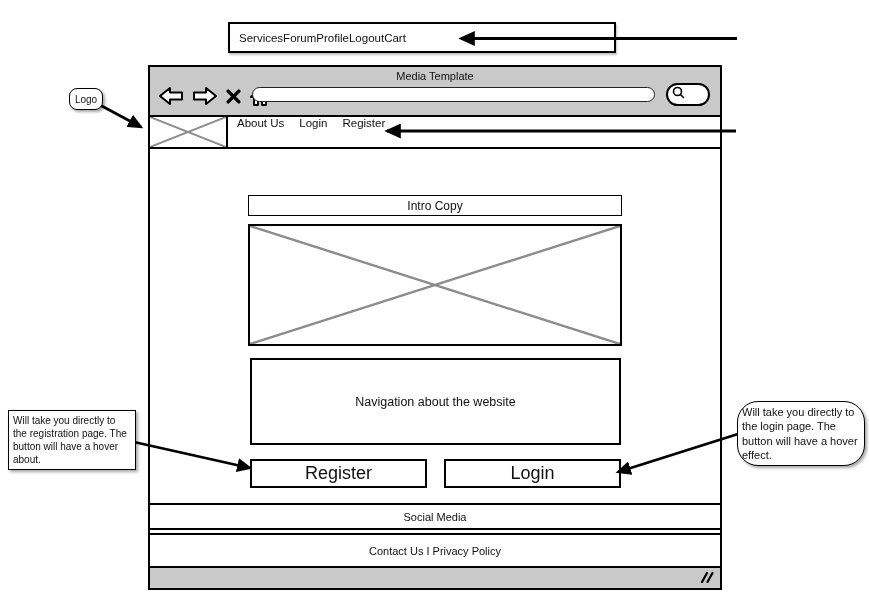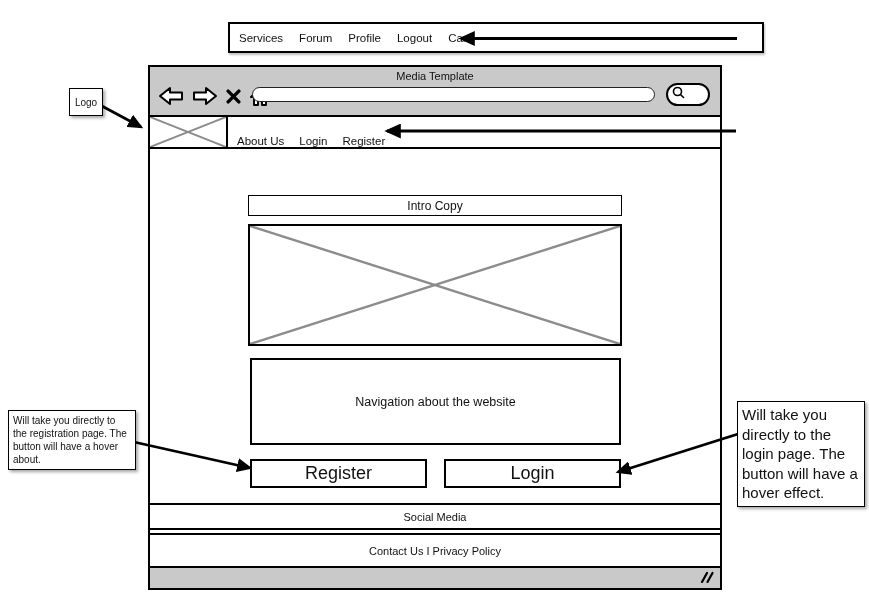--- a/index.html
+++ b/index.html
@@ -1,38 +1,38 @@
 <!DOCTYPE html>
 <html><head>
 <meta charset="utf-8">
 <style>
   * { box-sizing: border-box; margin: 0; padding: 0; }
   html,body { background:#ffffff; }
   body { font-family:"Liberation Sans", sans-serif; color:#111; }
   #canvas { position:relative; width:869px; height:600px; background:#fff; overflow:hidden; }
 
   
-  .topbar { position:absolute; left:228px; top:22px; width:536px; height:31px;
+  .topbar { position:absolute; left:228px; top:22px; width:388px; height:31px;
             background:#fff; border:2px solid #000; display:flex; align-items:center;
-            padding-left:9px; gap:16px; font-size:11.5px; box-shadow:1px 2px 2px rgba(0,0,0,.25); }
+            padding-left:9px; font-size:11.5px; box-shadow:1px 2px 2px rgba(0,0,0,.25); }
   .topbar span { white-space:nowrap; }
 
   
   .callout { position:absolute; background:#fff; border:1.5px solid #000;
              display:flex; align-items:center; justify-content:center;
              font-size:10.5px; box-shadow:2px 2px 3px rgba(0,0,0,.35); z-index:60; }
   .callout-loggedin  { left:736px; top:28px;  width:110px; height:21px; }
   .callout-loggedout { left:735px; top:121px; width:113px; height:20px; }
-  .callout-logo      { left:69px;  top:88px;  width:34px;  height:28px; font-size:10px; }
+  .callout-logo      { left:69px;  top:88px;  width:34px;  height:22px; font-size:10px;border-radius:8px; }
 
   
   .note { position:absolute; background:#fff; border:1.5px solid #000; padding:3px 4px;
           font-size:10px; line-height:1.3; box-shadow:2px 2px 3px rgba(0,0,0,.35); z-index:60; }
   .note-register { left:8px;  top:410px; width:128px; min-height:57px; }
-  .note-login    { left:737px; top:401px; width:128px; min-height:45px; font-size:15px; }
+  .note-login    { left:737px; top:401px; width:128px; min-height:45px; font-size:11px;border-radius:21px; }
 
   
   .window { position:absolute; left:148px; top:65px; width:574px; height:525px;
             border:2px solid #000; background:#fff; }
 
   .chrome { position:absolute; left:0; top:0; width:100%; height:50px;
             background:#c9c9c9; border-bottom:2px solid #000; }
   .win-title { position:absolute; left:0; top:3px; width:100%; text-align:center; font-size:11px; }
   .iconrow { position:absolute; left:8px; top:16px; height:26px; display:flex; gap:8px; align-items:center; }
   .iconrow .ic { display:flex; align-items:center; }
@@ -40,21 +40,21 @@
             background:#fff; border:1.5px solid #222; border-radius:8px; }
   .searchbox { position:absolute; left:516px; top:16px; width:44px; height:23px;
                background:#fff; border:2px solid #000; border-radius:12px;
                display:flex; align-items:center; padding-left:3px; }
 
   .navrow { position:absolute; left:0; top:50px; width:100%; height:32px;
             background:#fff; border-bottom:2px solid #000; }
   .logobox { position:absolute; left:0; top:0; width:78px; height:30px;
              border-right:2px solid #000; background:#fff; }
   .sitenav { position:absolute; left:87px; top:0; height:30px; display:flex;
-             align-items:flex-end; gap:15px; font-size:11.5px; }
+             align-items:flex-start; gap:15px; font-size:11.5px; }
 
   
   .box { position:absolute; background:#fff; border:2px solid #000;
          display:flex; align-items:center; justify-content:center; text-align:center; }
   .intro-title { left:210px; top:95px;  width:150px; height:27px; font-size:19px; }
   .intro-copy  { left:98px;  top:128px; width:374px; height:21px; font-size:12px; border-width:1.5px; }
   .image-ph    { left:98px;  top:157px; width:374px; height:122px; }
   .info-box    { left:100px; top:291px; width:371px; height:87px; font-size:12.5px; }
   .btn         { cursor:pointer; font-size:18px; }
   .btn-register{ left:100px; top:392px; width:177px; height:29px; }

